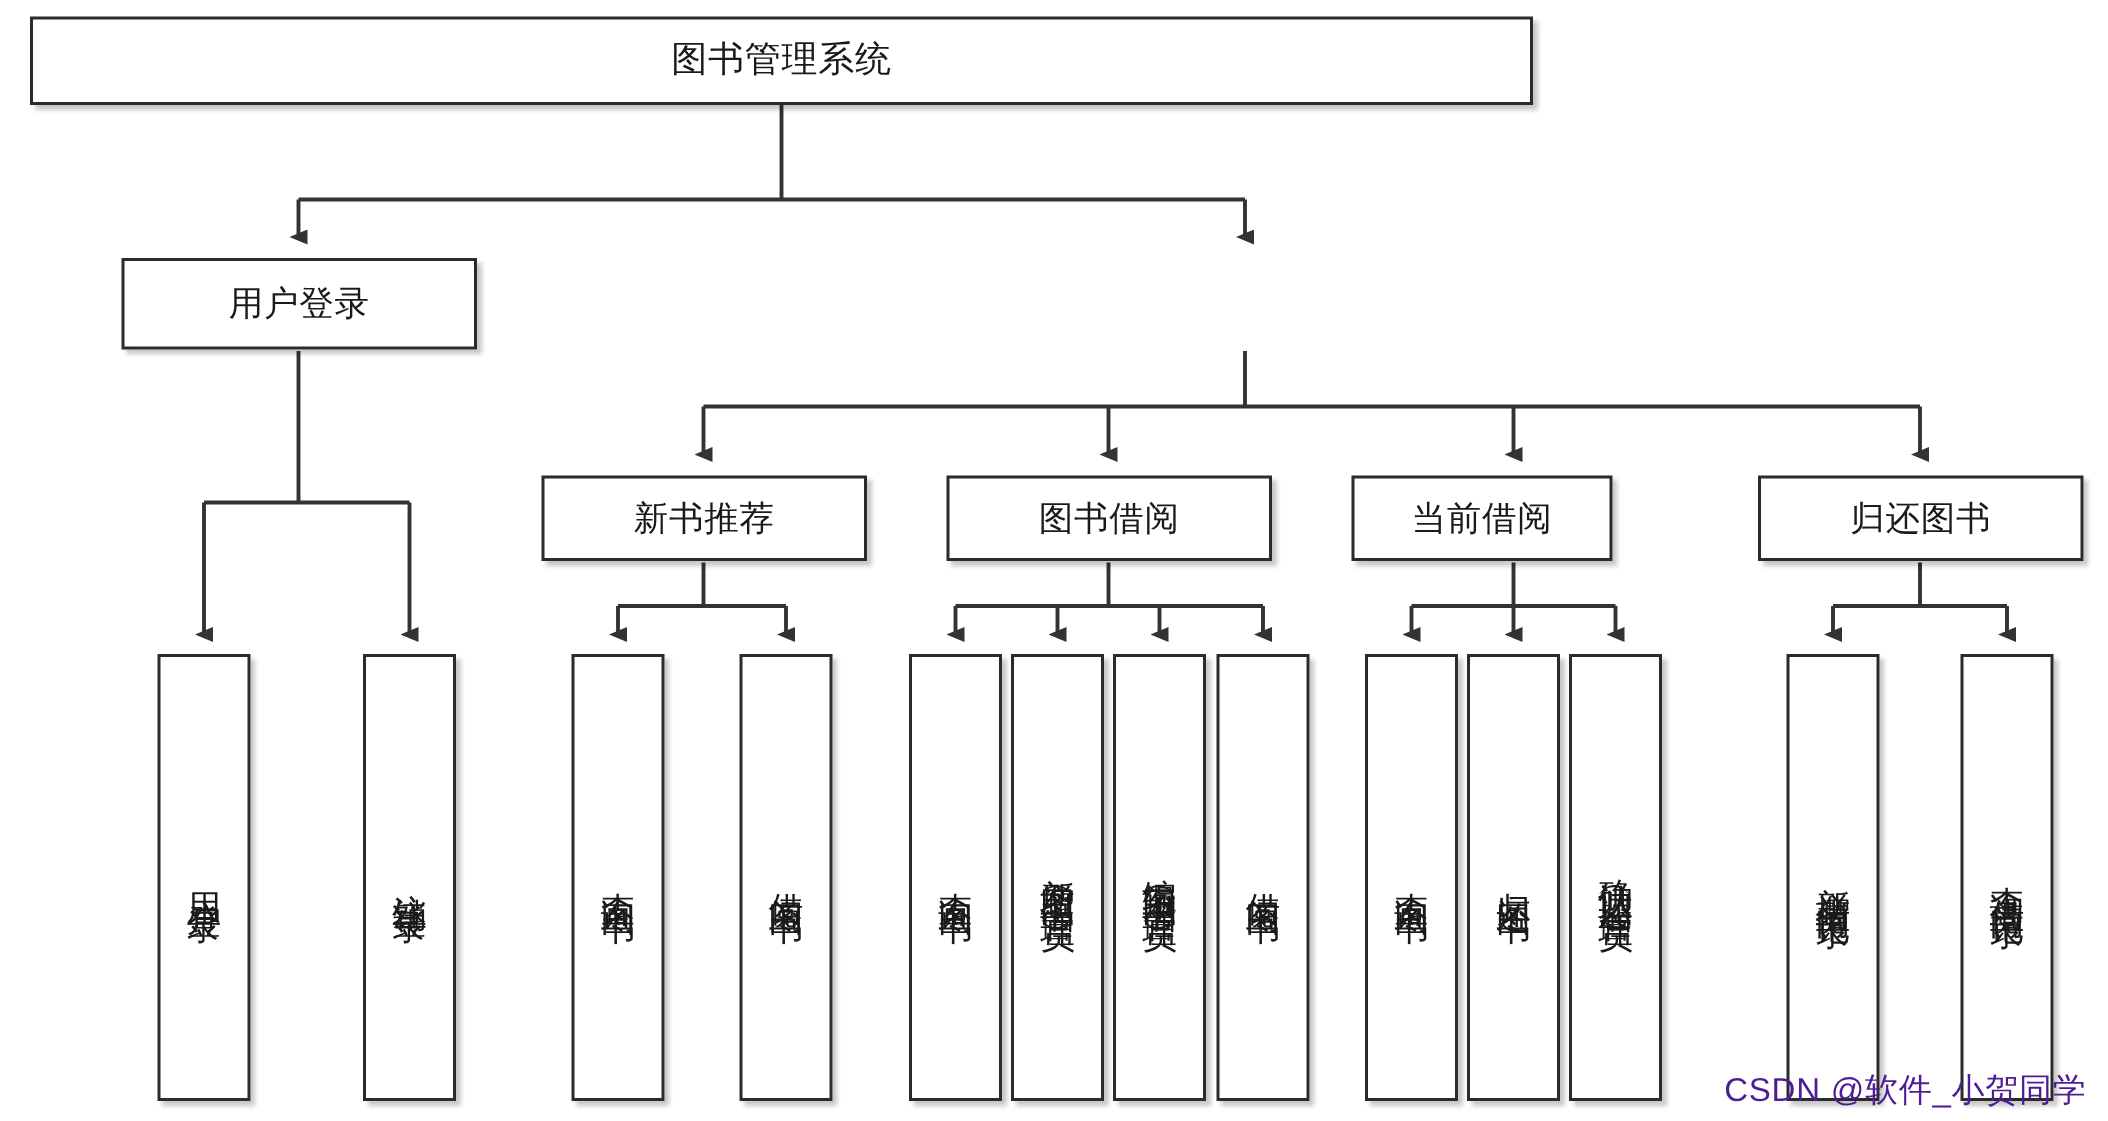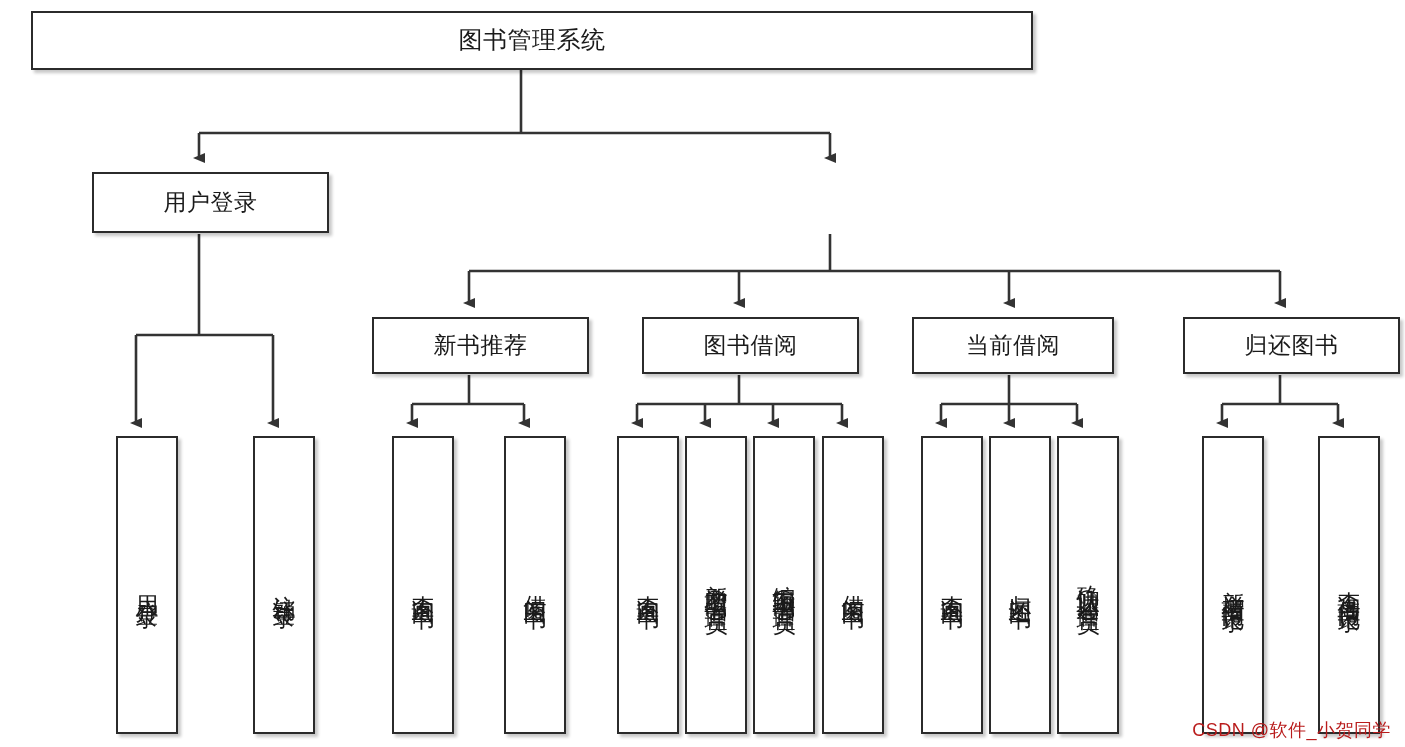--- a/index.html
+++ b/index.html
@@ -27,21 +27,20 @@
   .node-box {
     position: absolute;
     box-sizing: border-box;
     background: #ffffff;
     border: 2px solid #2b2b2b;
     box-shadow: 3px 3px 3px rgba(0,0,0,0.22);
     display: flex;
     align-items: center;
     justify-content: center;
     overflow: hidden;
-    margin-left: 11px;
   }
   .node-label {
     color: #1a1a1a;
     text-align: center;
     line-height: 1.12;
     white-space: nowrap;
     letter-spacing: 0.5px;
   }
   .node-box.horizontal .node-label {
     font-size: 23px;
@@ -58,22 +57,22 @@
     line-height: 1;
     max-height: 100%;
   }
   .node-box.root .node-label {
     font-size: 24px;
   }
   #watermark {
     position: absolute;
     right: 14px;
     bottom: 5px;
-    font-size: 18px;
-    color: #b91c1c;
+    font-size: 22px;
+    color: #4c1d95;
     white-space: nowrap;
     letter-spacing: 0.5px;
     pointer-events: none;
     user-select: none;
   }
 </style>
 </head>
 <body>
 
 <div id="canvas">
@@ -141,21 +140,21 @@
 
 
   <div class="node-box horizontal" style="left:631px; top:317px; width:217px; height:57px;">
     <span class="node-label">图书借阅</span>
   </div>
 
   <div class="node-box horizontal" style="left:361px; top:317px; width:217px; height:57px;">
     <span class="node-label">新书推荐</span>
   </div>
 
-  <div class="node-box horizontal" style="left:901px; top:317px; width:202px; height:57px;">
+  <div class="node-box horizontal" style="left:901px; top:317px; width:174px; height:57px;">
     <span class="node-label">当前借阅</span>
   </div>
 
   <div class="node-box horizontal" style="left:1172px; top:317px; width:217px; height:57px;">
     <span class="node-label">归还图书</span>
   </div>
 
   <div class="node-box vertical" style="left:105px; top:436px; width:62px; height:298px;">
     <span class="node-label">用户登录</span>
   </div>

